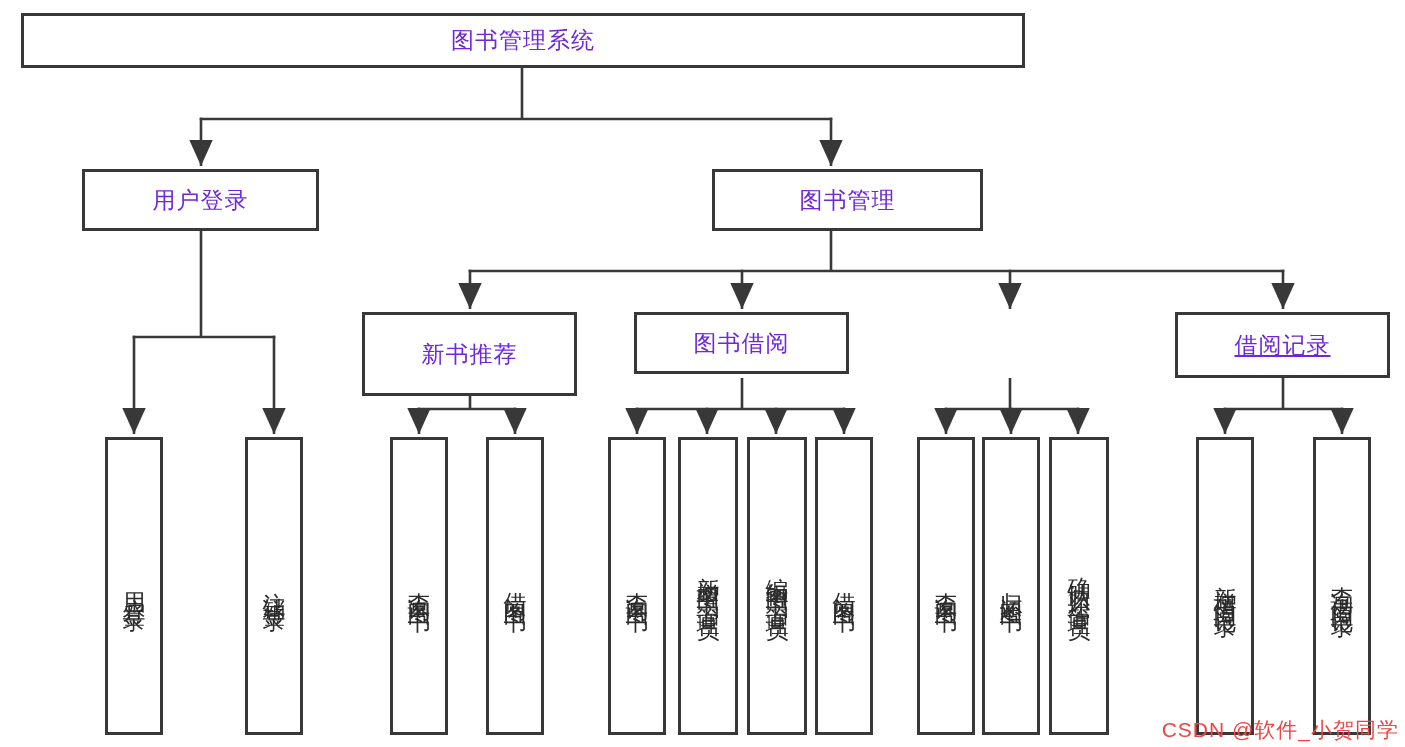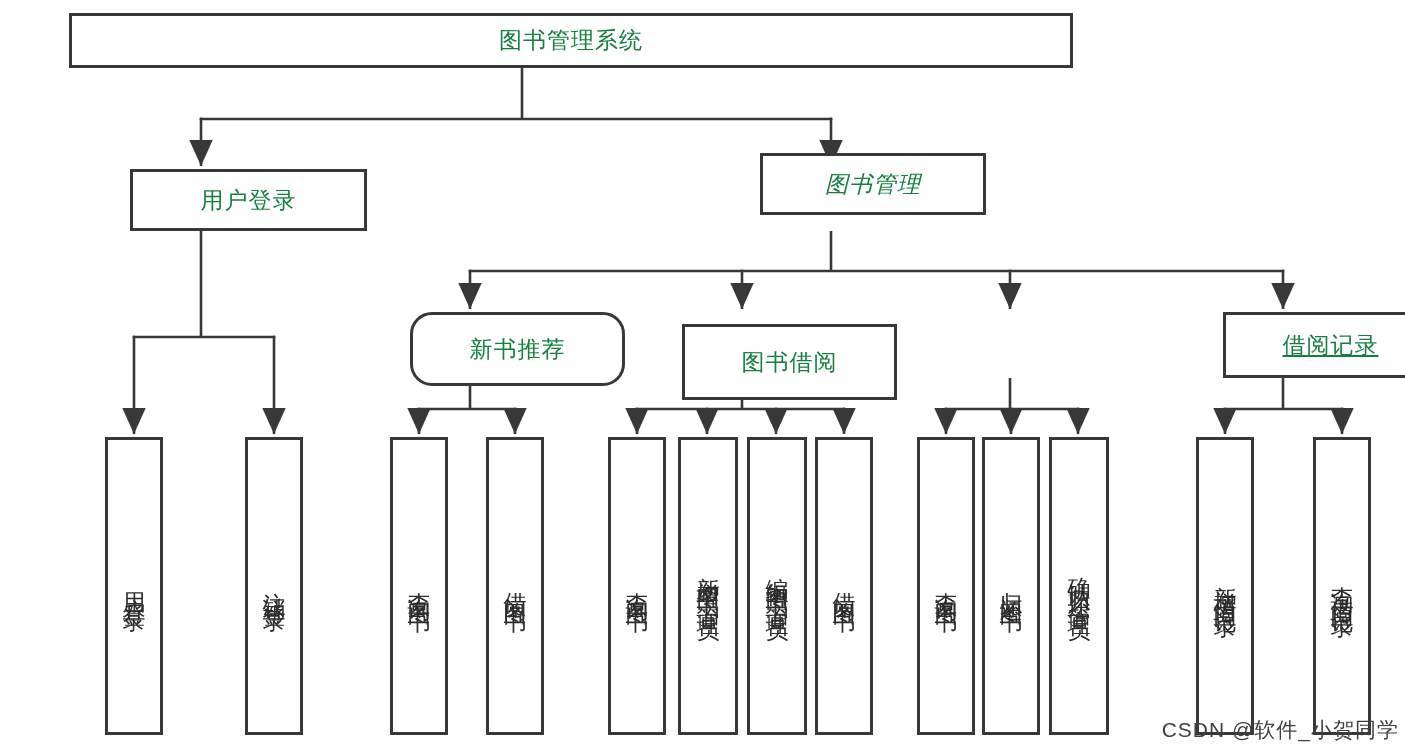--- a/index.html
+++ b/index.html
@@ -4,34 +4,34 @@
 <style>
   html,body{margin:0;padding:0;background:#ffffff;}
   .stage{
     position:relative;width:1405px;height:747px;background:#ffffff;
     font-family:"Liberation Sans","DejaVu Sans",sans-serif;overflow:hidden;
   }
   svg.wires{position:absolute;left:0;top:0;z-index:0;}
   .box{
     position:absolute;box-sizing:border-box;background:#ffffff;
     border:3px solid #383838;display:flex;align-items:center;justify-content:center;
-    color:#15803d;font-size:23px;letter-spacing:1px;z-index:1;text-align:center;margin-left:48px;
+    color:#6d28d9;font-size:23px;letter-spacing:1px;z-index:1;text-align:center;
   }
   .leaf{
     position:absolute;box-sizing:border-box;background:#ffffff;
     border:3px solid #383838;display:flex;align-items:center;justify-content:center;
     z-index:1;top:437px;height:298px;width:58px;
   }
   .leaf span{
     writing-mode:vertical-rl;text-orientation:mixed;
     font-size:23px;line-height:1;letter-spacing:6px;color:#2b2b2b;white-space:nowrap;
   }
   .watermark{
     position:absolute;right:6px;bottom:3px;z-index:3;
-    color:#404040;font-size:21px;letter-spacing:1px;
+    color:#ef4444;font-size:21px;letter-spacing:1px;
   }
 </style>
 </head>
 <body>
 
 <div class="stage">
 
   <svg class="wires" width="1405" height="747" viewBox="0 0 1405 747">
     <defs>
       <marker id="arw" viewBox="0 0 10 9" markerWidth="10" markerHeight="9" refX="10" refY="4.5" orient="auto">
@@ -82,28 +82,28 @@
     </g>
   </svg>
 
   <div class="box" style="left:21px;top:13px;width:1004px;height:55px;">
     <span>图书管理系统</span>
   </div>
 
   <div class="box" style="left:82px;top:169px;width:237px;height:62px;">
     <span>用户登录</span>
   </div>
-  <div class="box" style="left:712px;top:153px;width:226px;height:62px;font-style:italic;">
+  <div class="box" style="left:712px;top:169px;width:271px;height:62px;">
     <span>图书管理</span>
   </div>
 
-  <div class="box" style="left:362px;top:312px;width:215px;height:74px;border-radius:22px;">
+  <div class="box" style="left:362px;top:312px;width:215px;height:84px;">
     <span>新书推荐</span>
   </div>
-  <div class="box" style="left:634px;top:324px;width:215px;height:76px;">
+  <div class="box" style="left:634px;top:312px;width:215px;height:62px;">
     <span>图书借阅</span>
   </div>
   <div class="box" style="left:1175px;top:312px;width:215px;height:66px;text-decoration:underline;">
     <span>借阅记录</span>
   </div>
 
   <div class="leaf" style="left:105px;">
     <span>用户登录</span>
   </div>
   <div class="leaf" style="left:245px;">

